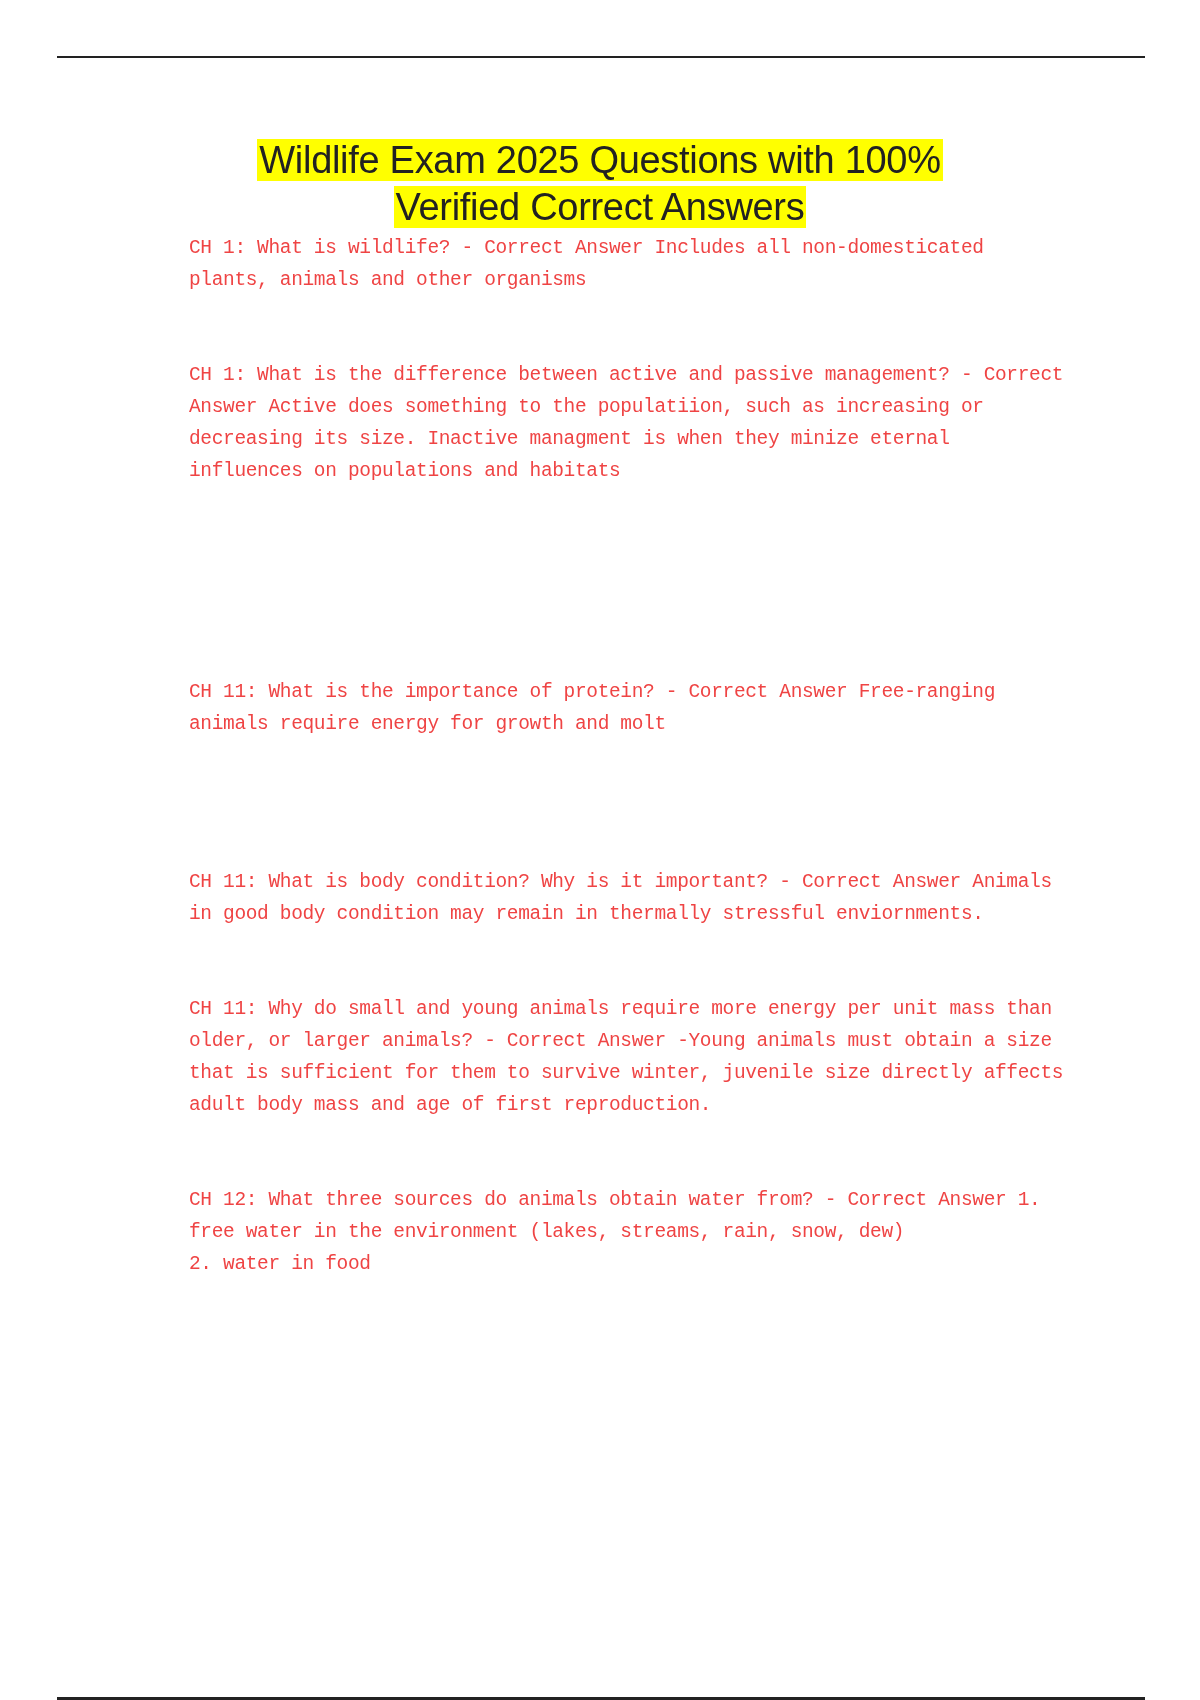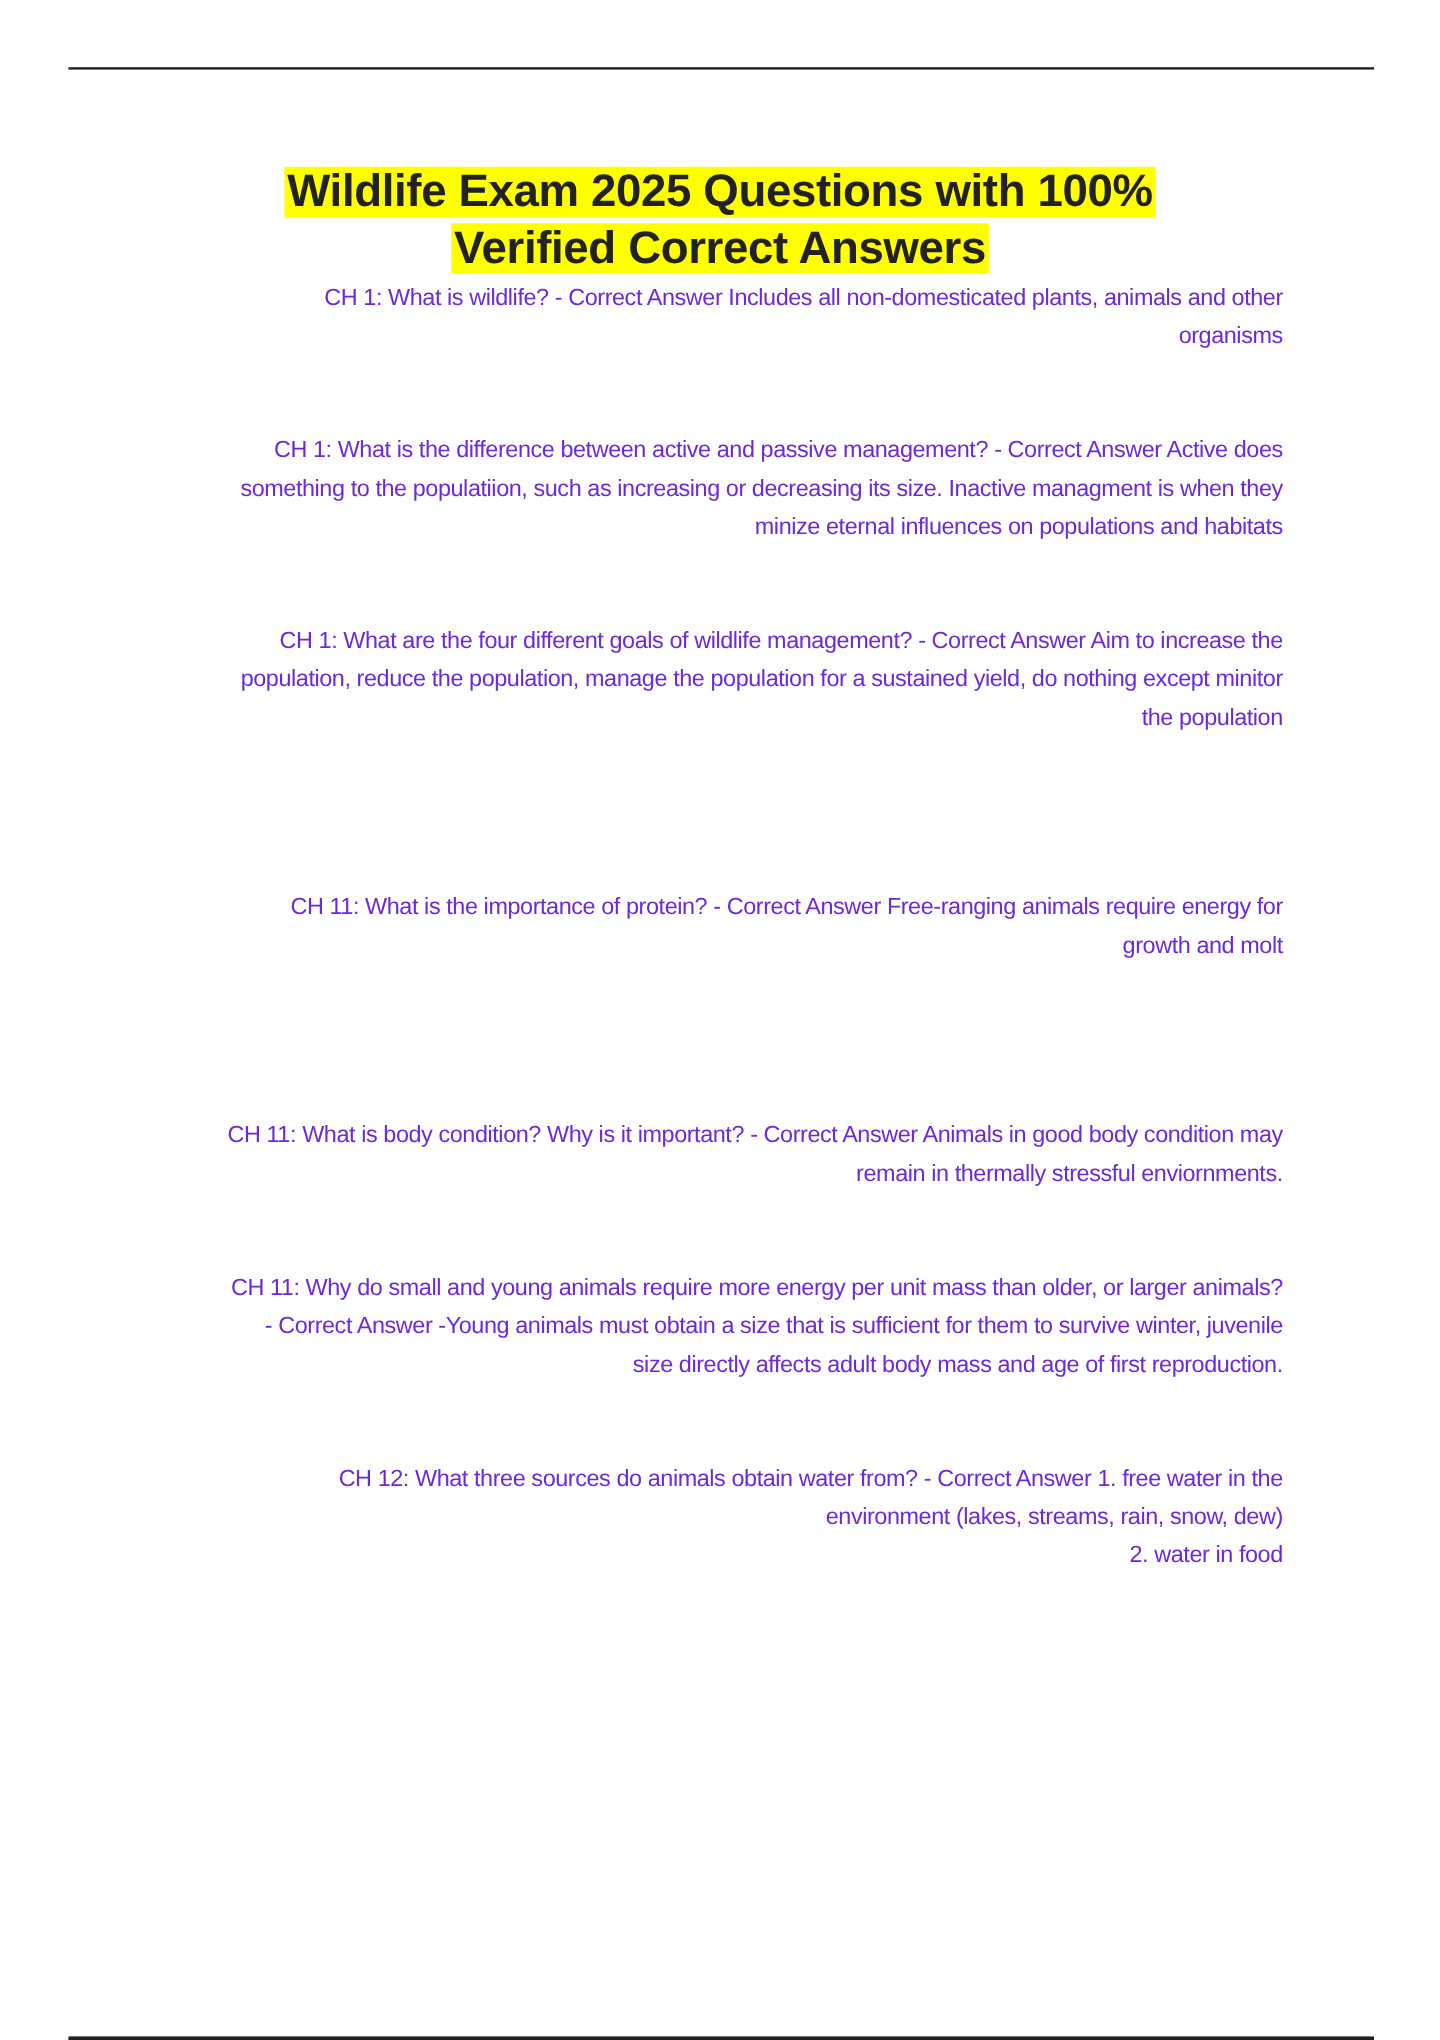--- a/index.html
+++ b/index.html
@@ -5,46 +5,45 @@
   html, body { margin: 0; padding: 0; }
   body {
     width: 1200px; height: 1700px; background: #ffffff; position: relative; overflow: hidden;
     font-family: "Liberation Sans", "DejaVu Sans", sans-serif; color: #1f1f1f;
   }
   .rule { position: absolute; left: 57px; width: 1088px; height: 2px; background: #222; }
   .rule.top { top: 56px; }
   .rule.bottom { top: 1697px; height: 3px; }
   .title {
     position: absolute; left: 0; top: 137px; width: 1200px; text-align: center;
-    font-family: "Liberation Sans", sans-serif; font-weight: bold; font-size: 38px; line-height: 47px;
+    font-family: "Liberation Sans", sans-serif; font-weight: normal; font-size: 38px; line-height: 47px;
     color: #222;
     letter-spacing: -0.3px;
   }
   .title span { background: #ffff00; padding: 0 2px; }
   .content { position: absolute; left: 189px; top: 232px; width: 880px; }
-  .qa { font-family: Liberation Sans, sans-serif; font-size: 19.5px; line-height: 32px; color: #6d28d9; margin: 0; letter-spacing: -0.35px; text-align: right; }
+  .qa { font-family: Liberation Mono, monospace; font-size: 19.5px; line-height: 32px; color: #ef4444; margin: 0; letter-spacing: -0.35px; }
   .gap { height: 63px; }
   .sub { margin-top: 0; }
 </style>
 </head>
 <body>
 
 <div class="rule top"></div>
 
 <div class="title">
   <span>Wildlife Exam 2025 Questions with 100%</span><br>
   <span>Verified Correct Answers</span>
 </div>
 
 <div class="content">
   <p class="qa">CH 1: What is wildlife? - Correct Answer Includes all non-domesticated plants, animals and other organisms</p>
   <div class="gap"></div>
   <p class="qa">CH 1: What is the difference between active and passive management? - Correct Answer Active does something to the populatiion, such as increasing or decreasing its size. Inactive managment is when they minize eternal influences on populations and habitats</p>
   <div class="gap"></div>
-  <p class="qa">CH 1: What are the four different goals of wildlife management? - Correct Answer Aim to increase the population, reduce the population, manage the population for a sustained yield, do nothing except minitor the population</p>
   <div class="gap"></div>
   <div class="gap"></div>
   <p class="qa">CH 11: What is the importance of protein? - Correct Answer Free-ranging animals require energy for growth and molt</p>
   <div class="gap"></div>
   <div class="gap"></div>
   <p class="qa">CH 11: What is body condition? Why is it important? - Correct Answer Animals in good body condition may remain in thermally stressful enviornments.</p>
   <div class="gap"></div>
   <p class="qa">CH 11: Why do small and young animals require more energy per unit mass than older, or larger animals? - Correct Answer -Young animals must obtain a size that is sufficient for them to survive winter, juvenile size directly affects adult body mass and age of first reproduction.</p>
   <div class="gap"></div>
   <p class="qa">CH 12: What three sources do animals obtain water from? - Correct Answer 1. free water in the environment (lakes, streams, rain, snow, dew)</p>

